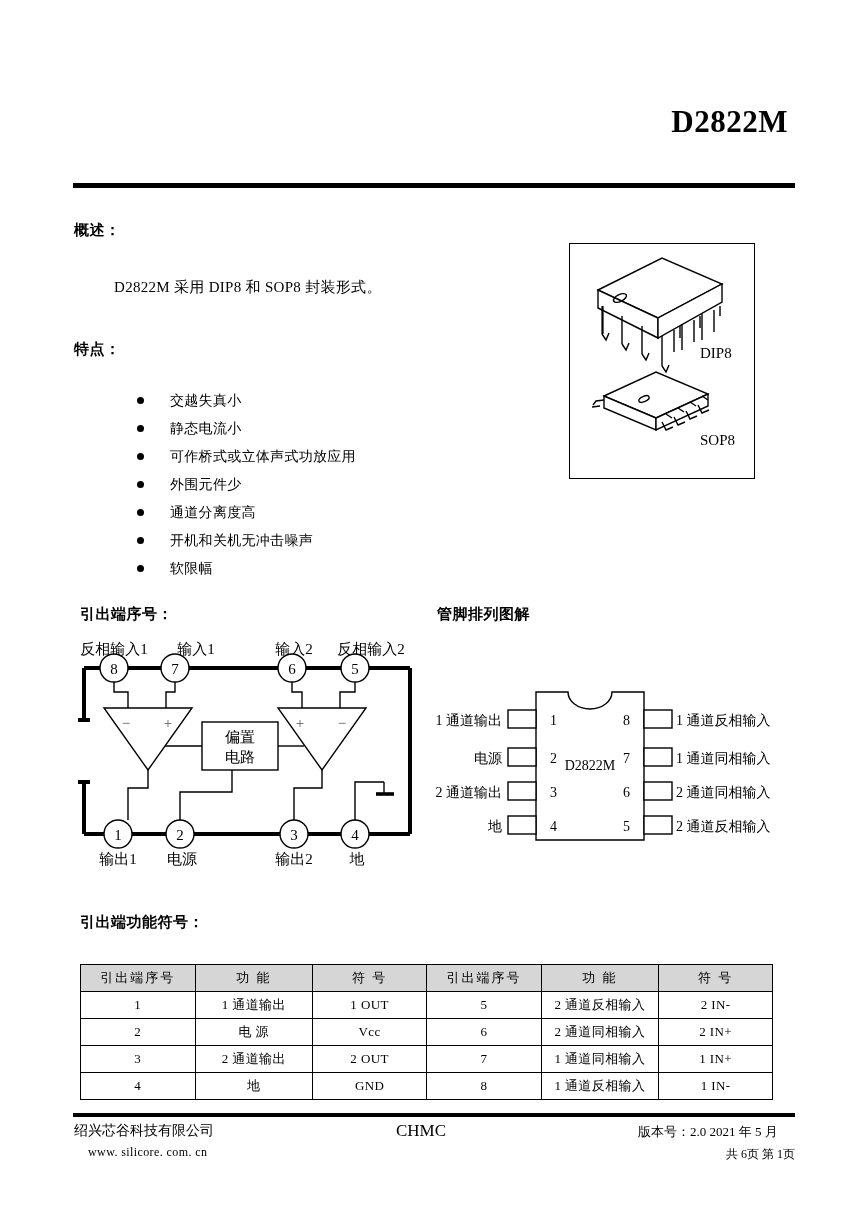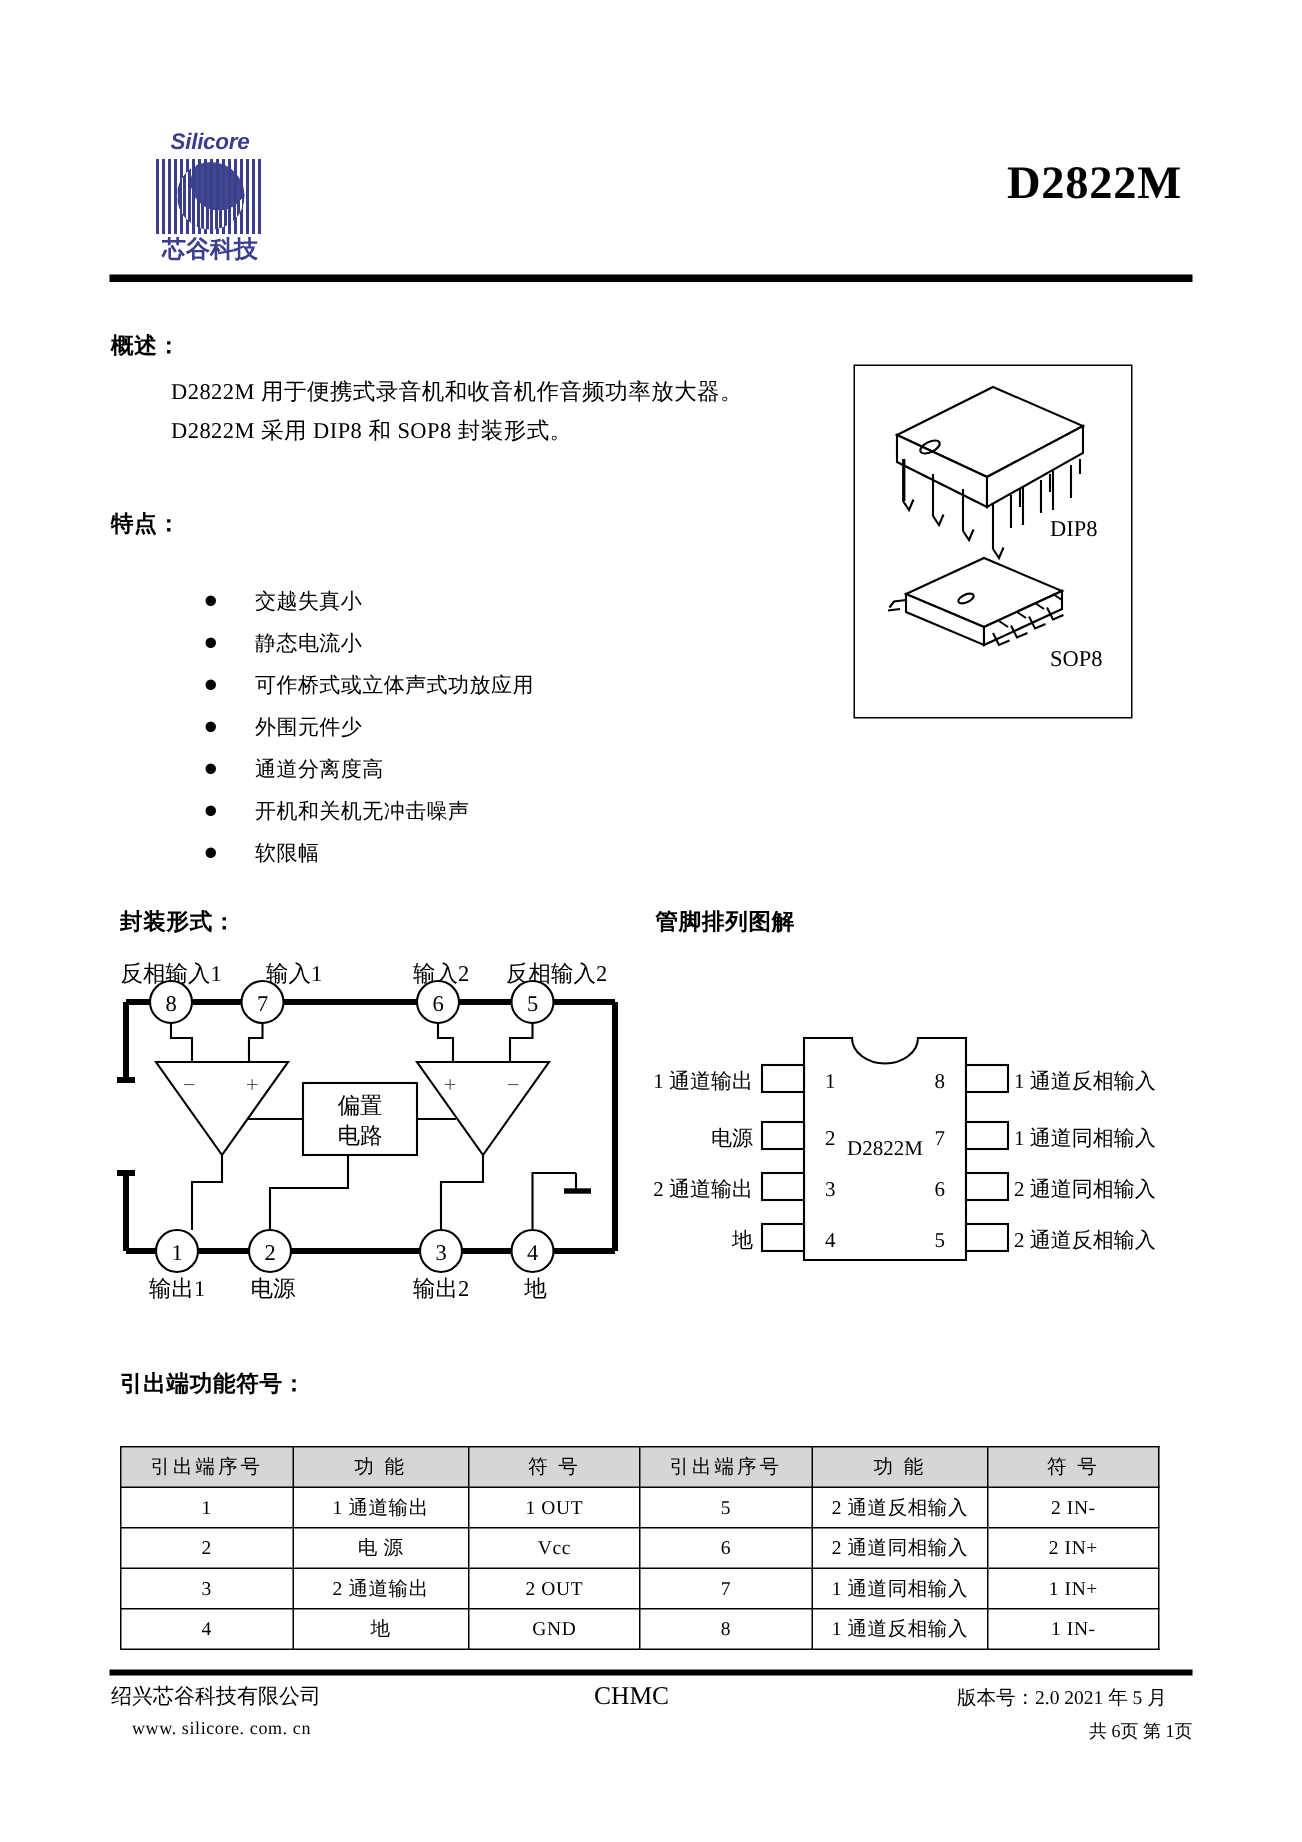--- a/index.html
+++ b/index.html
@@ -228,35 +228,25 @@
   #ft-pages   { right: 73px; top: 1146px; font-size: 12px; }
 
   svg { display: block; }
   .dgm { position: absolute; }
 </style>
 </head>
 <body>
 
 <div class="page">
 
-  <div class="logo-box">
-    <div class="logo-word">Silicore</div>
-    <div class="logo-mark">
-      <div class="logo-stripes"></div>
-      <div class="logo-circle"></div>
-      <div class="logo-circle-cut"></div>
-    </div>
-    <div class="logo-cn">芯谷科技</div>
-  </div>
 
   <div class="title-main">D2822M</div>
   <div class="header-rule"></div>
 
   <div class="sec-head" id="head-overview">概述：</div>
-  <div class="ov-line" id="ov-0">D2822M 用于便携式录音机和收音机作音频功率放大器。</div>
   <div class="ov-line" id="ov-1">D2822M 采用 DIP8 和 SOP8 封装形式。</div>
 
   <div class="sec-head" id="head-features">特点：</div>
 
   <div class="feat" style="top:392px">
     <span class="dot"></span><span>交越失真小</span>
   </div>
   <div class="feat" style="top:420px">
     <span class="dot"></span><span>静态电流小</span>
   </div>
@@ -314,21 +304,21 @@
         <path d="M104,173 l4,8 l7,-3"></path>
         <path d="M116,167 l4,8 l7,-3"></path>
         <path d="M128,161 l4,8 l7,-3"></path>
         <path d="M96,170 l6,4 M108,164 l6,4 M120,158 l6,4 M132,152 l6,4"></path>
       </g>
     </svg>
   </div>
   <div class="pkg-label" id="pkg-dip-label">DIP8</div>
   <div class="pkg-label" id="pkg-sop-label">SOP8</div>
 
-  <div class="sec-head" id="head-block">封装形式：</div>
+  <div class="sec-head" id="head-block">引出端序号：</div>
 
   <div class="dgm" style="left:72px; top:636px;">
     <svg width="350" height="240" viewBox="0 0 350 240">
 
       <text x="42" y="18" font-family="Liberation Serif, serif" font-size="15" text-anchor="middle">反相输入1</text>
       <text x="124" y="18" font-family="Liberation Serif, serif" font-size="15" text-anchor="middle">输入1</text>
       <text x="222" y="18" font-family="Liberation Serif, serif" font-size="15" text-anchor="middle">输入2</text>
       <text x="299" y="18" font-family="Liberation Serif, serif" font-size="15" text-anchor="middle">反相输入2</text>
 
       <g stroke="#000" stroke-width="4" fill="none">

